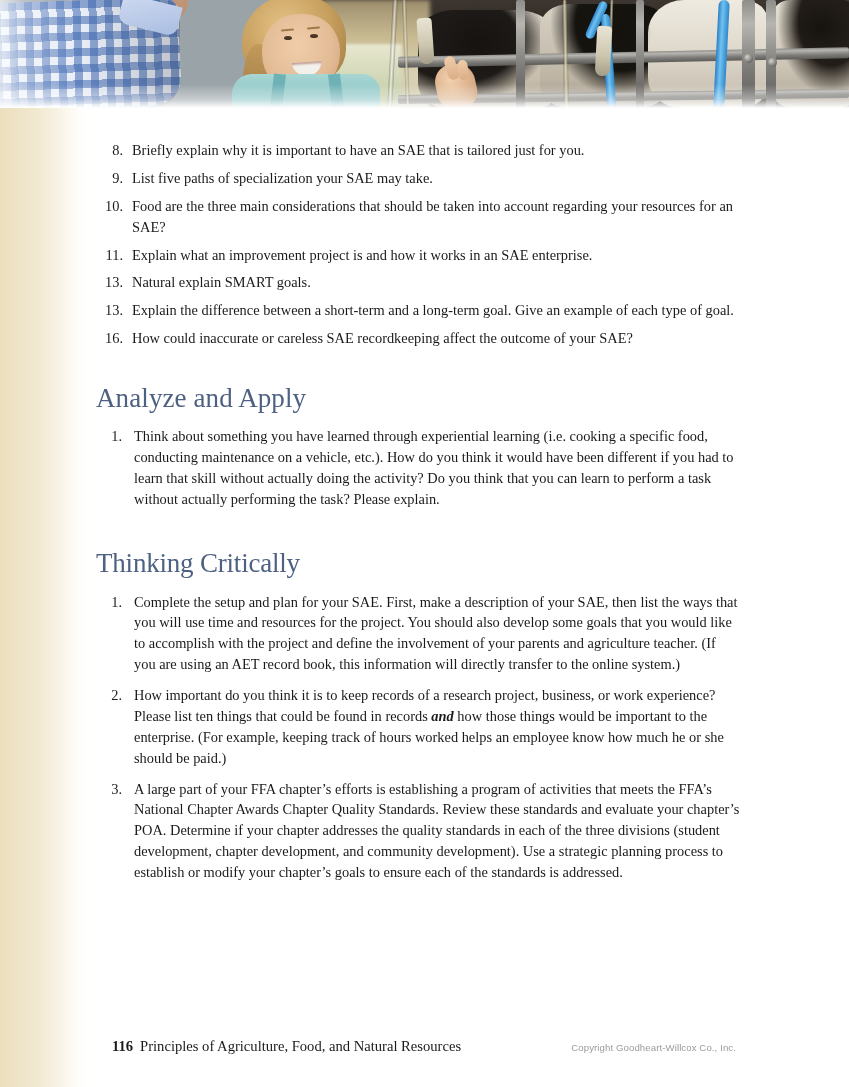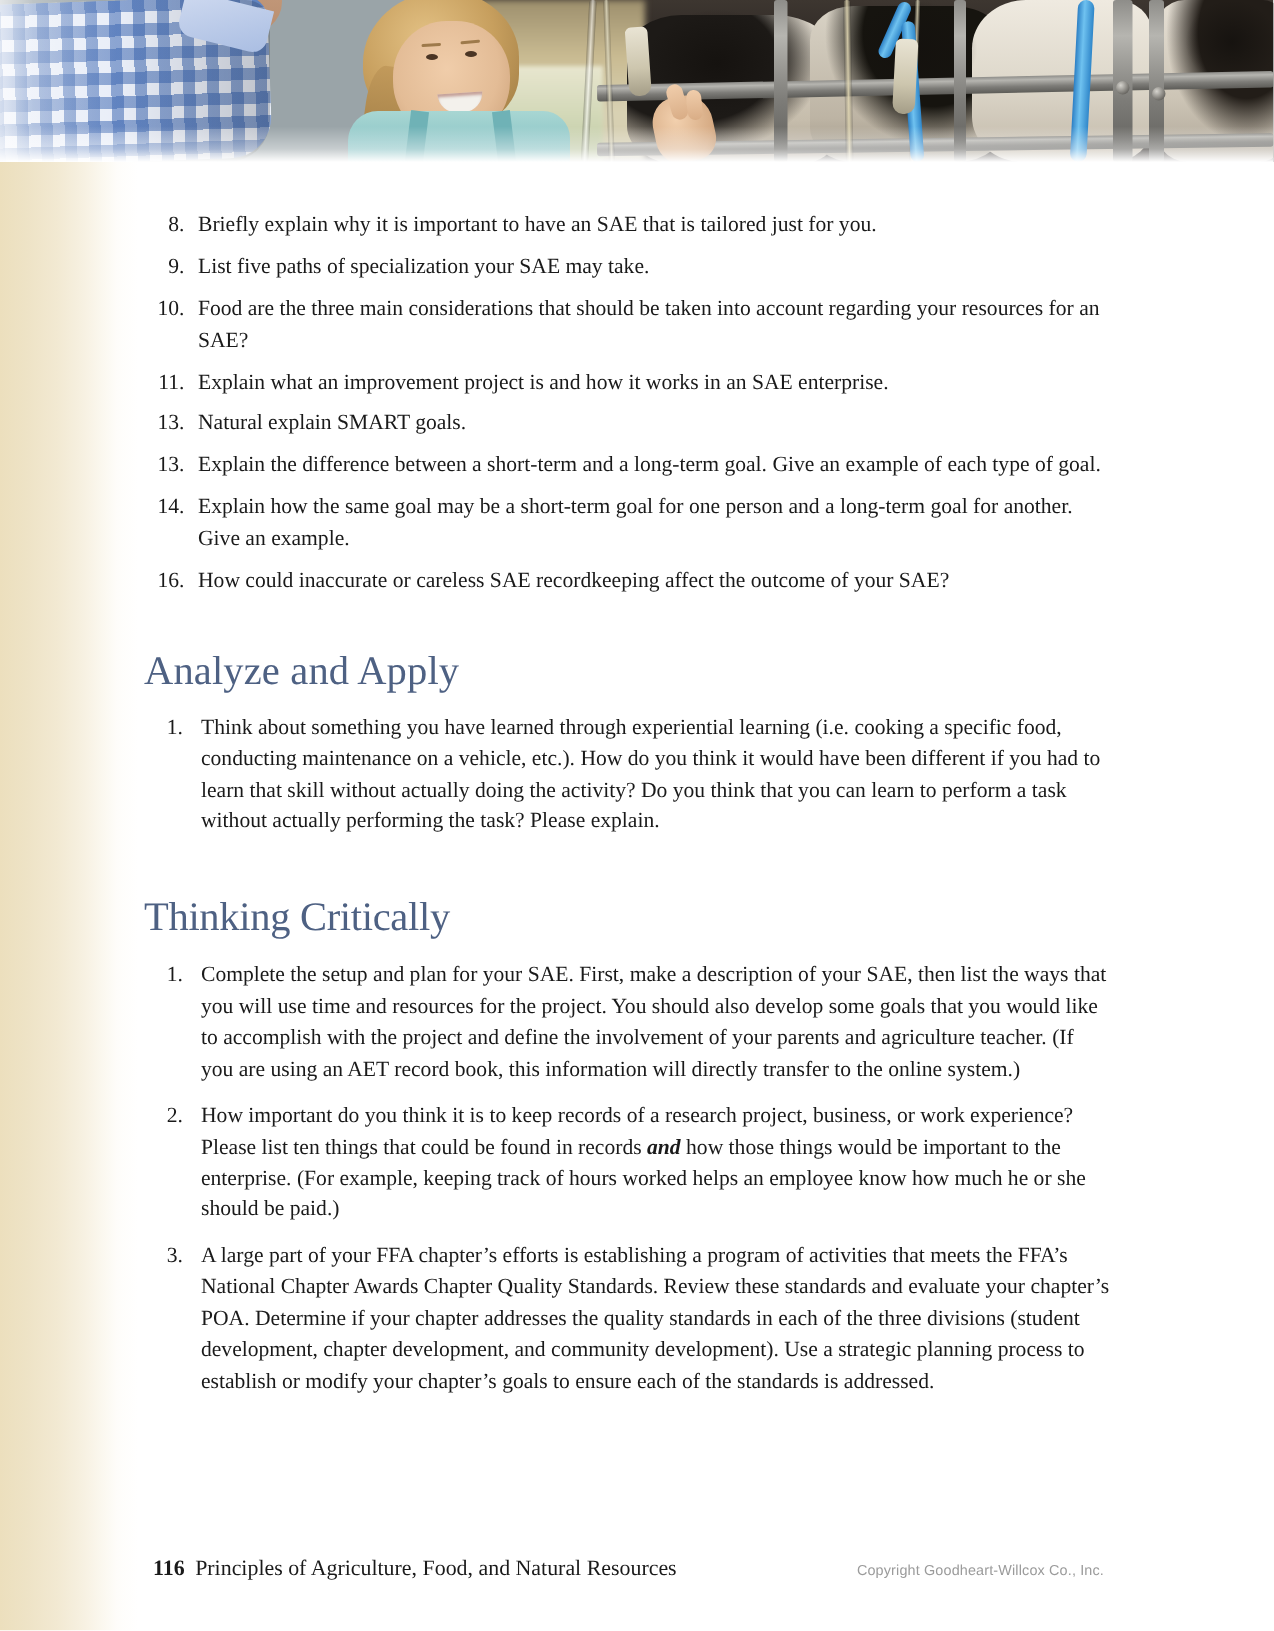--- a/index.html
+++ b/index.html
@@ -317,21 +317,21 @@
   
   #footer {
     position: absolute;
     left: 96px;
     top: 1038px;
     width: 644px;
     height: 24px;
   }
   #footer-left {
     position: absolute;
-    left: 6px;
+    left: 16px;
     top: 0;
     white-space: nowrap;
     font-size: 14.6px;
   }
   #page-number {
     font-weight: bold;
     font-size: 14.6px;
     margin-right: 7px;
   }
   #book-title { font-size: 14.6px; }
@@ -430,24 +430,20 @@
       </li>
       <li>
         <span class="num">13.</span>
         <span class="txt">Natural explain SMART goals.</span>
       </li>
       <li>
         <span class="num">13.</span>
         <span class="txt">Explain the difference between a short-term and a long-term goal. Give an example of each type of goal.</span>
       </li>
       <li>
-        <span class="num">14.</span>
-        <span class="txt">Explain how the same goal may be a short-term goal for one person and a long-term goal for another. Give an example.</span>
-      </li>
-      <li>
         <span class="num">16.</span>
         <span class="txt">How could inaccurate or careless SAE recordkeeping affect the outcome of your SAE?</span>
       </li>
     </ol>
 
     <h2 class="section-head" id="analyze-head">Analyze and Apply</h2>
 
     <ol class="qlist" id="analyze-list">
       <li>
         <span class="num">1.</span>

